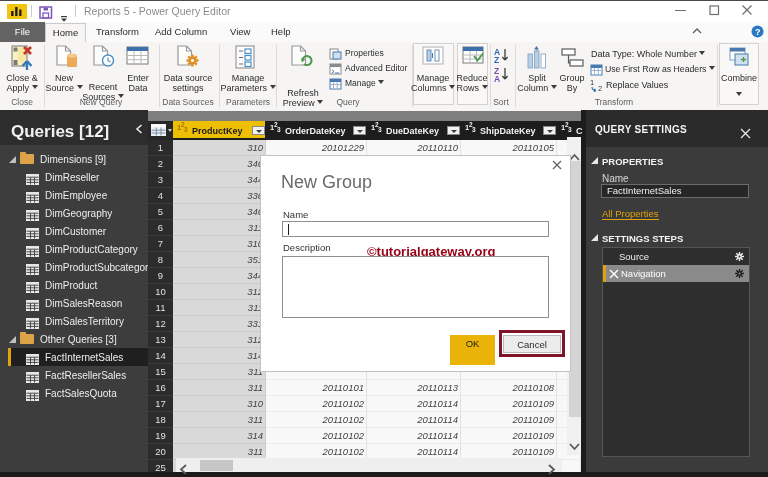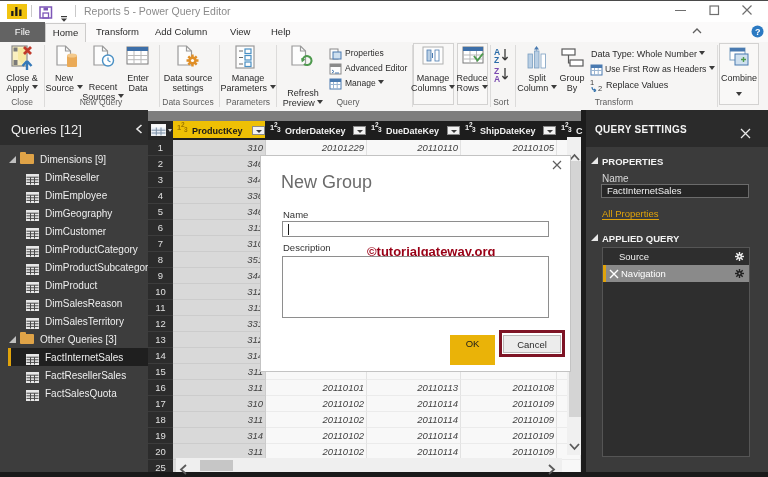--- a/index.html
+++ b/index.html
@@ -27,21 +27,21 @@
 .rbtxt { position:absolute; font-size:9px; color:#2b2b2b; text-align:center; line-height:10px; }
 .dda { display:inline-block; width:0; height:0; border-left:3px solid transparent; border-right:3px solid transparent; border-top:4px solid #3b3b3b; vertical-align:2px; }
 .rowbtn { position:absolute; font-size:9px; color:#2b2b2b; line-height:10px; }
 .boxbtn { position:absolute; top:1px; height:62px; border:1px solid #d3d2d1; background:#f9f8f7; }
 
 
 #content { position:absolute; left:0; top:110px; width:768px; height:367px; background:#1c1c1c; }
 
 
 #leftpanel { position:absolute; left:0; top:110px; width:148px; height:362px; background:#3d3d3d; }
-#qtitle { position:absolute; left:11px; top:122px; font-size:13px; font-weight:normal; color:#f0f0f0; }
+#qtitle { position:absolute; left:11px; top:122px; font-size:17px; font-weight:bold; color:#f0f0f0; }
 .qrow { position:absolute; left:0; width:148px; height:18px; }
 .qtext { position:absolute; top:3.5px; font-size:10px; color:#eeeeee; white-space:nowrap; }
 .tri { position:absolute; left:9px; top:6px; width:0; height:0; border-left:7px solid transparent; border-bottom:7px solid #c0c0c0; }
 .folder { position:absolute; left:20px; top:4px; width:14px; height:10px; background:#dfa347; border-radius:1px; }
 .folder:before { content:""; position:absolute; left:0; top:-2px; width:6px; height:3px; background:#dfa347; border-radius:1px 1px 0 0; }
 
 
 #gridpanel { position:absolute; left:148px; top:110px; width:433px; height:362px; background:#f6f6f6; }
 #graytop { position:absolute; left:148px; top:111px; width:433px; height:10px; background:#7e7e7e; }
 #ghead { position:absolute; left:148px; top:121px; width:433px; height:19px; background:#1d1d1d; }
@@ -605,21 +605,21 @@
   <div id="qstitle" style="position:absolute;left:595px;top:124px;font-size:10px;font-weight:bold;letter-spacing:0.3px;color:#f5f5f5">QUERY SETTINGS</div>
   <div class="abs" style="left:740px;top:125px"><svg width="11" height="11">
         <path d="M1 1 L10 10 M10 1 L1 10" stroke="#e8e8e8" stroke-width="1.3"></path>
       </svg></div>
   <div class="rptri" style="left:591px;top:157px"></div>
   <div class="rplabel" style="left:602px;top:156px">PROPERTIES</div>
   <div style="position:absolute;left:602px;top:173px;font-size:10px;color:#d8d8d8">Name</div>
   <div id="nameinput">FactInternetSales</div>
   <div id="allprops">All Properties</div>
   <div class="rptri" style="left:591px;top:234px"></div>
-  <div class="rplabel" style="left:602px;top:233px">APPLIED QUERY</div>
+  <div class="rplabel" style="left:602px;top:233px">SETTINGS STEPS</div>
   <div id="stepsbox"></div>
   <div class="steprow" style="left:603px;top:248px;background:#2e2e2e">
       <div style="position:absolute;left:16px;top:2.5px">Source</div>
       <div style="position:absolute;left:132px;top:4px"><svg width="9" height="9">
           <g fill="#f0f0f0">
             <circle cx="4.5" cy="4.5" r="2.4"></circle>
             <rect x="3.8" y="0" width="1.4" height="9"></rect>
             <rect x="0" y="3.8" width="9" height="1.4"></rect>
             <rect x="3.8" y="0" width="1.4" height="9" transform="rotate(45 4.5 4.5)"></rect>
             <rect x="3.8" y="0" width="1.4" height="9" transform="rotate(-45 4.5 4.5)"></rect>

